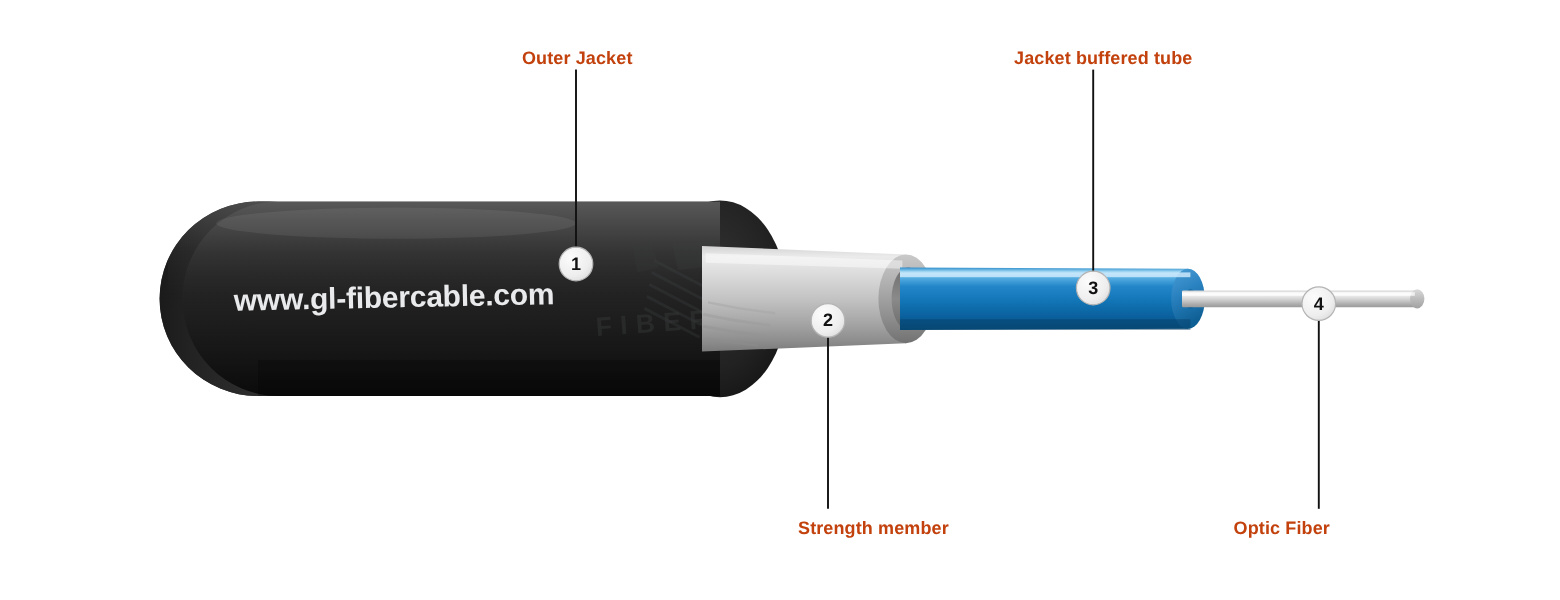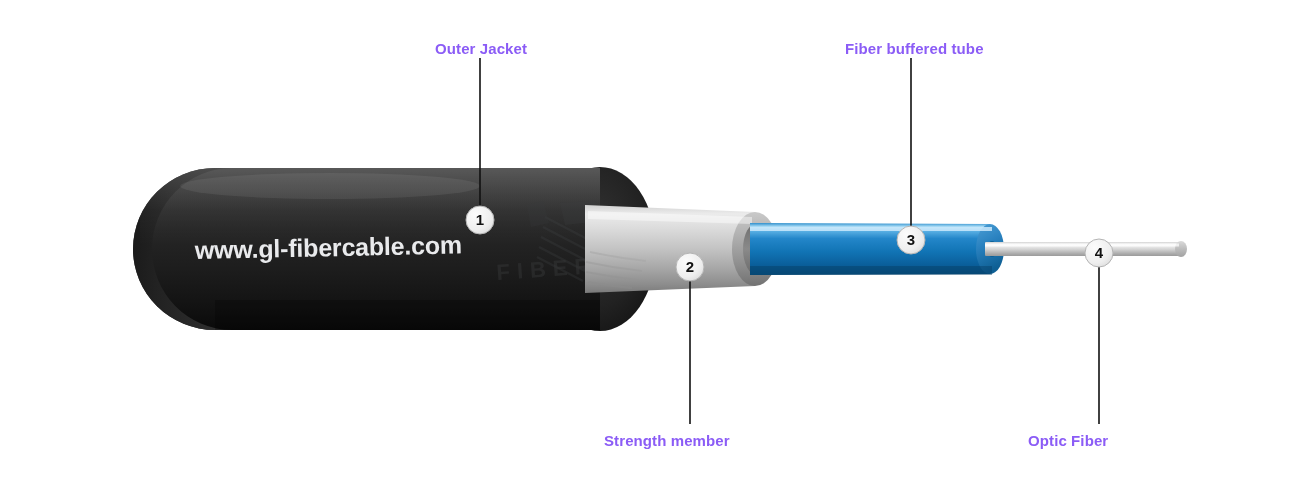--- a/index.html
+++ b/index.html
@@ -17,21 +17,21 @@
   #diagram {
     position: absolute;
     left: 0; top: 0;
     width: 1300px; height: 500px;
   }
   .callout-label {
     position: absolute;
     font-family: "Liberation Sans", sans-serif;
     font-size: 15px;
     font-weight: bold;
-    color: #8b5cf6;
+    color: #c2410c;
     white-space: nowrap;
     letter-spacing: 0.1px;
   }
   .badge-num {
     font-family: "Liberation Sans", sans-serif;
     font-size: 15px;
     font-weight: bold;
     fill: #111111;
   }
   .url-text {
@@ -248,17 +248,17 @@
     </g>
     <g>
       <circle cx="1099" cy="253" r="14" fill="url(#badgeGrad)" stroke="#b4b4b4" stroke-width="1"></circle>
       <text class="badge-num" x="1099" y="258" text-anchor="middle">4</text>
     </g>
   </g>
 </svg>
 
 <div class="callout-label" style="left:435px; top:40px;">Outer Jacket</div>
 
-<div class="callout-label" style="left:604px; top:432px;">Strength member</div>
-
-<div class="callout-label" style="left:845px; top:40px;">Fiber buffered tube</div>
+<div class="callout-label" style="left:665px; top:432px;">Strength member</div>
+
+<div class="callout-label" style="left:845px; top:40px;">Jacket buffered tube</div>
 
 <div class="callout-label" style="left:1028px; top:432px;">Optic Fiber</div>
 
 </body></html>

